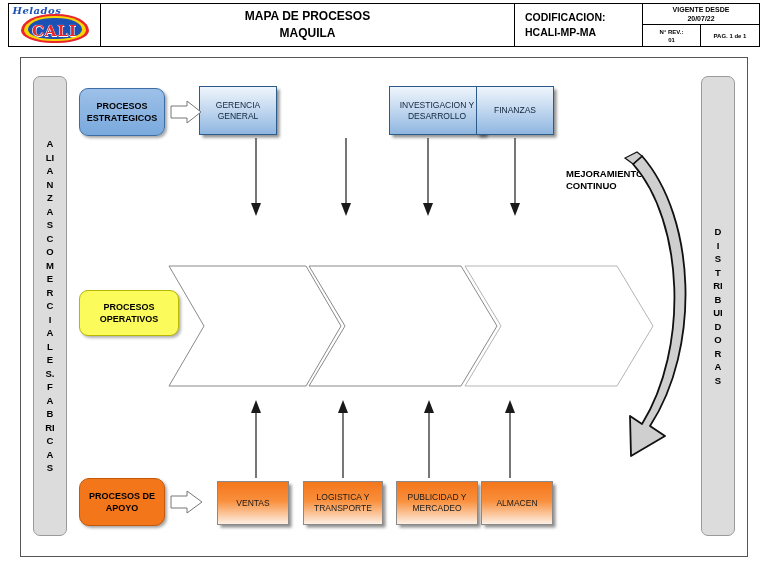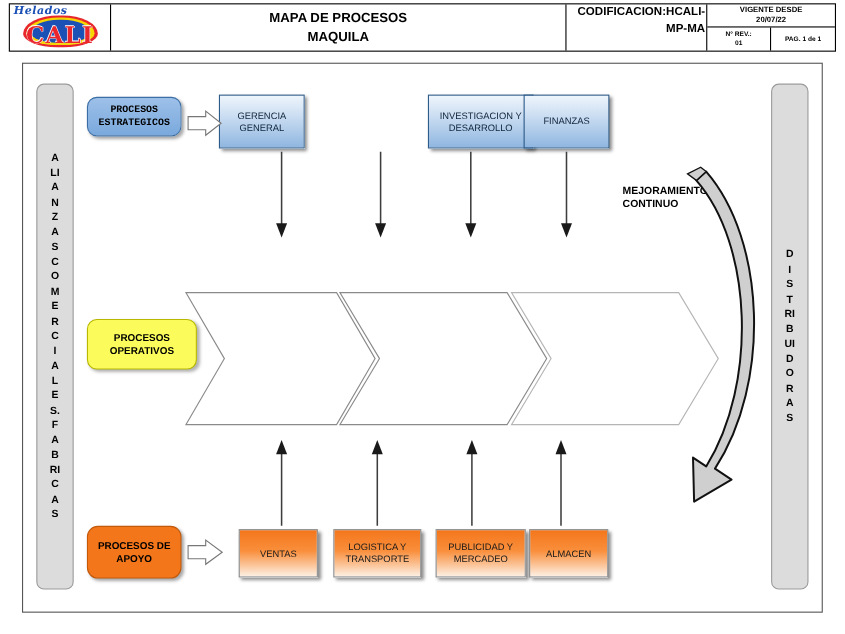--- a/index.html
+++ b/index.html
@@ -75,41 +75,41 @@
     z-index: 2;
   }
   .logo-cali {
     position: absolute;
     left: 15px; top: 13px;
     width: 54px; height: 26px;
     z-index: 4;
     display: flex; align-items: center; justify-content: center;
     font-family: "DejaVu Serif", serif;
     font-weight: bold;
-    font-size: 21px;
+    font-size: 15px;
     color: #e8262c;
     letter-spacing: 1px;
     text-shadow: 0 0 1px #fff, 0.5px 0.5px 0 #fff, -0.5px -0.5px 0 #fff;
   }
 
   .hdr-title {
     flex: 1;
     border-right: 1px solid #000;
     display: flex; flex-direction: column;
     align-items: center; justify-content: center;
     box-sizing: border-box;
     font-weight: bold;
     font-size: 12px;
     line-height: 17px;
   }
   .hdr-cod {
     width: 128px;
     border-right: 1px solid #000;
     box-sizing: border-box;
-    display: flex; flex-direction: row;
+    display: flex; flex-direction: column;
     justify-content: center;
     padding-left: 10px;
     font-weight: bold;
     font-size: 10.5px;
     line-height: 15px;
   }
   .hdr-right {
     width: 116px;
     display: flex; flex-direction: column;
     box-sizing: border-box;
@@ -185,25 +185,24 @@
     position: absolute;
     box-sizing: border-box;
     display: flex; align-items: center; justify-content: center;
     text-align: center;
     font-weight: bold;
     font-size: 9px;
     line-height: 12px;
     border-radius: 9px;
   }
   .pill-strategic {
-    left: 58px; top: 30px; width: 86px; height: 36px;
+    left: 58px; top: 30px; width: 86px; height: 48px;
     background: linear-gradient(180deg, #9dc0e8 0%, #7aa9dd 100%);
     border: 1px solid #3c6ea5;
     box-shadow: 2px 2px 3px rgba(0,0,0,0.35);
-    font-family: Liberation Mono, monospace;
   }
   .pill-operative {
     left: 58px; top: 232px; width: 100px; height: 46px;
     background: #fbfb5c;
     border: 1px solid #b8b800;
     box-shadow: 2px 2px 3px rgba(0,0,0,0.3);
   }
   .pill-support {
     left: 58px; top: 420px; width: 86px; height: 48px;
     background: #f4761b;

